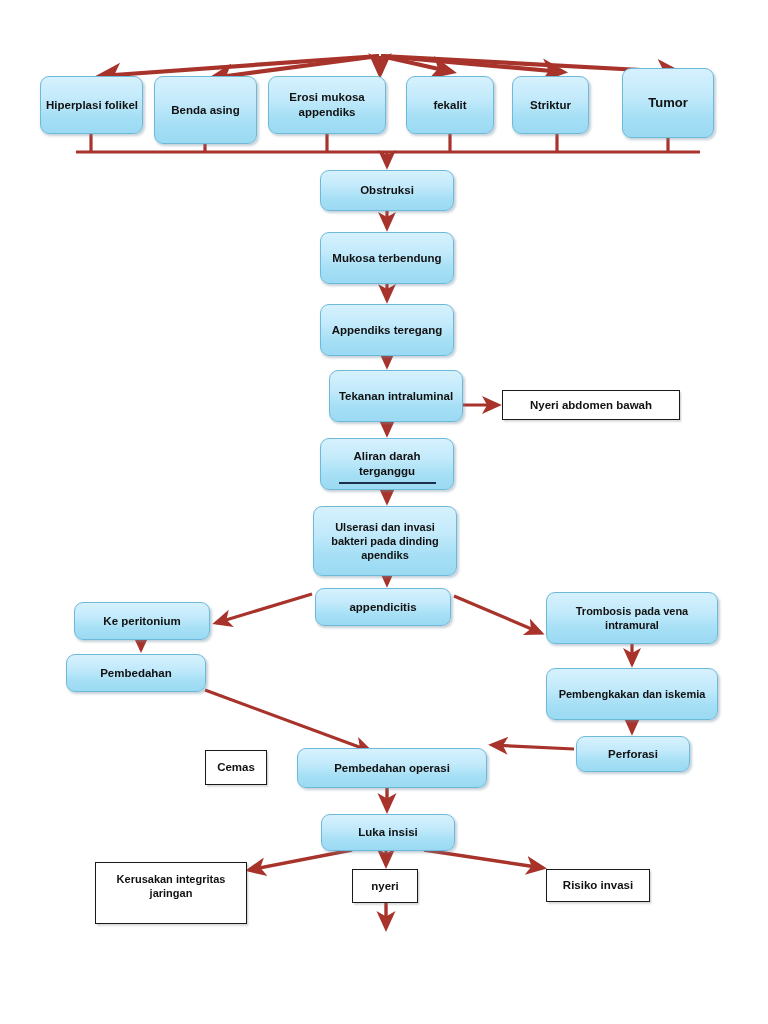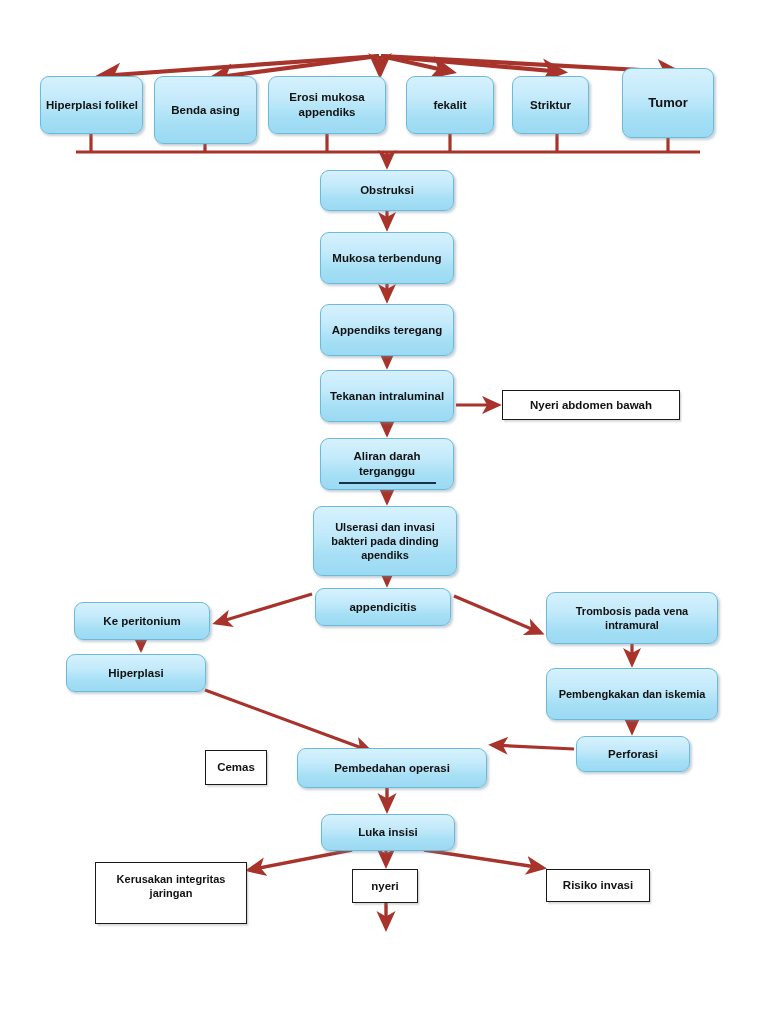--- a/index.html
+++ b/index.html
@@ -164,21 +164,21 @@
   </div>
 
   <div class="node blue" style="left:320px; top:232px; width:134px; height:52px; font-size:11.5px;">
     <span class="txt">Mukosa terbendung</span>
   </div>
 
   <div class="node blue" style="left:320px; top:304px; width:134px; height:52px; font-size:11.5px;">
     <span class="txt">Appendiks teregang</span>
   </div>
 
-  <div class="node blue" style="left:320px; top:370px; width:134px; height:52px; font-size:11.5px;">
+  <div class="node blue" style="left:329px; top:370px; width:134px; height:52px; font-size:11.5px;">
     <span class="txt">Tekanan intraluminal</span>
   </div>
 
   <div class="node plain" style="left:502px; top:390px; width:178px; height:30px; font-size:11.5px;">
     <span class="txt">Nyeri abdomen bawah</span>
   </div>
 
   <div class="node blue" style="left:320px; top:438px; width:134px; height:52px; font-size:11.5px;">
     <span class="txt">Aliran darah terganggu</span>
   </div>
@@ -190,21 +190,21 @@
 
   <div class="node blue" style="left:315px; top:588px; width:136px; height:38px; font-size:11.5px;">
     <span class="txt">appendicitis</span>
   </div>
 
   <div class="node blue" style="left:74px; top:602px; width:136px; height:38px; font-size:11.5px;">
     <span class="txt">Ke peritonium</span>
   </div>
 
   <div class="node blue" style="left:66px; top:654px; width:140px; height:38px; font-size:11.5px;">
-    <span class="txt">Hiperplasi</span>
+    <span class="txt">Pembedahan</span>
   </div>
 
   <div class="node blue" style="left:546px; top:592px; width:172px; height:52px; font-size:11px;">
     <span class="txt">Trombosis pada vena intramural</span>
   </div>
 
   <div class="node blue" style="left:546px; top:668px; width:172px; height:52px; font-size:11px;">
     <span class="txt">Pembengkakan dan iskemia</span>
   </div>
 

